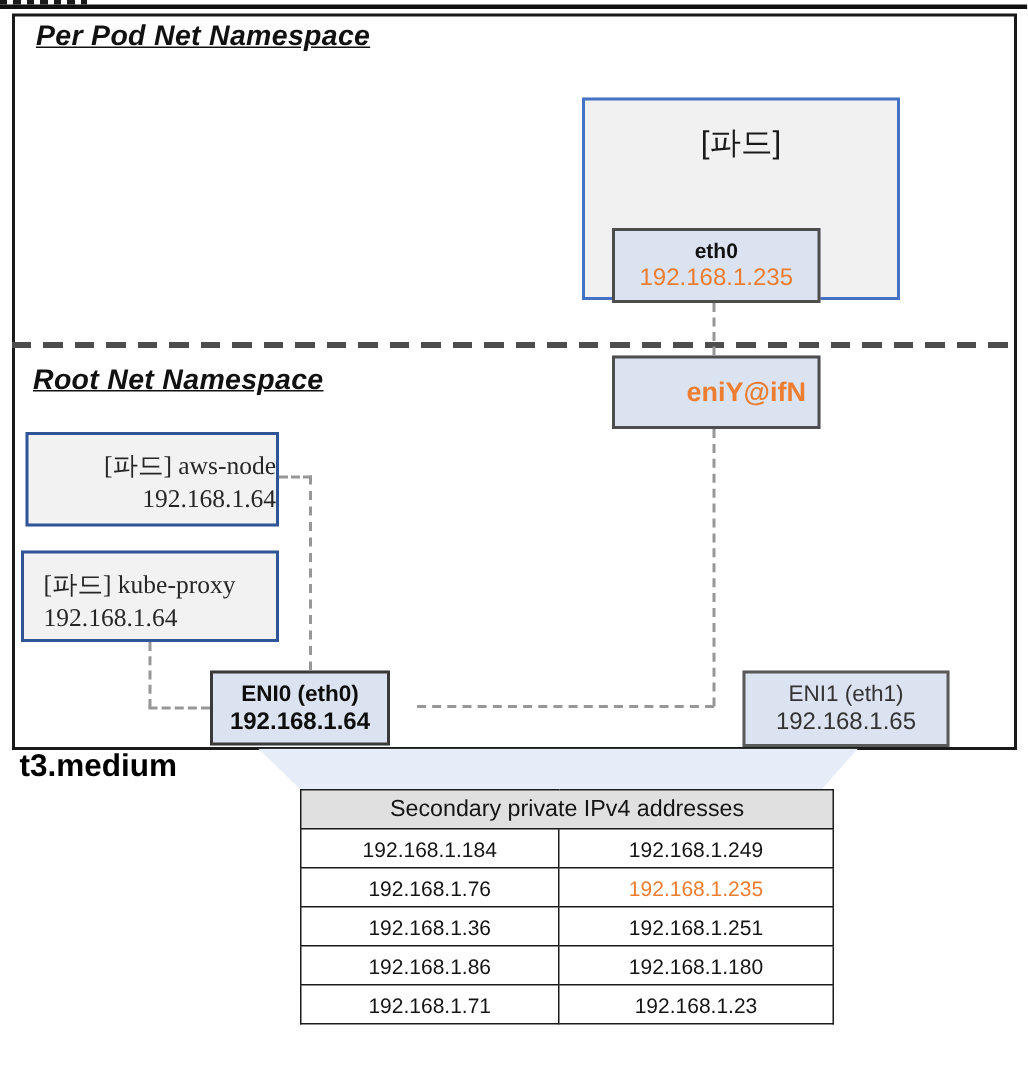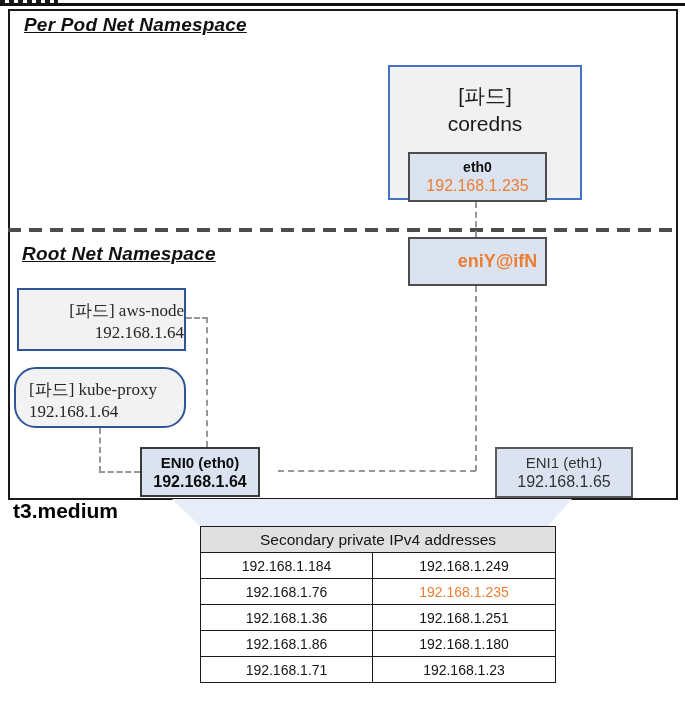--- a/index.html
+++ b/index.html
@@ -14,40 +14,40 @@
   
   .outer-box{position:absolute;left:8px;top:9px;width:666px;height:487px;
     border:2px solid #1a1a1a;background:#fff;}
   .ns-divider{position:absolute;left:8px;top:228px;width:668px;height:4px;
     background:repeating-linear-gradient(90deg,#4d4d4d 0 13px,transparent 13px 21px);}
   .ns-title{position:absolute;font-size:19px;font-weight:bold;font-style:italic;
     text-decoration:underline;color:#111;letter-spacing:.2px;}
   #per-pod-title{left:24px;top:14px;}
   #root-title{left:22px;top:243px;}
   
-  .coredns-box{position:absolute;left:388px;top:65px;width:194px;height:135px;
+  .coredns-box{position:absolute;left:388px;top:65px;width:212px;height:135px;
     background:#f1f1f1;border:2px solid #4472c4;box-sizing:border-box;}
   .coredns-label{position:absolute;left:0;top:15px;width:100%;text-align:center;
     font-size:21px;color:#1a1a1a;line-height:28px;}
   .eth0-box{position:absolute;left:408px;top:152px;width:139px;height:50px;
     background:#dbe3f1;border:2.5px solid #4d4d4d;box-sizing:border-box;
     display:flex;flex-direction:column;align-items:center;justify-content:center;}
   .eth0-name{font-size:14px;font-weight:bold;color:#111;line-height:17px;}
   .eth0-ip{font-size:16px;color:#ED7D31;line-height:19px;}
   
   .eniy-box{position:absolute;left:408px;top:237px;width:139px;height:49px;
     background:#dbe3f1;border:2.5px solid #4d4d4d;box-sizing:border-box;
     display:flex;align-items:center;justify-content:center;
     font-size:18px;font-weight:600;color:#ED7D31;padding-left:40px;}
   
   .pod-box{position:absolute;background:#f2f2f2;border:2.5px solid #2f5597;
     box-sizing:border-box;font-family:"Liberation Serif", serif;
     font-size:17px;color:#262626;line-height:22px;padding:10px 0 0 13px;}
   #aws-node-box{left:17px;top:288px;width:169px;height:63px;text-align:right;}
-  #kube-proxy-box{left:14px;top:367px;width:172px;height:61px;border-radius:22px;}
+  #kube-proxy-box{left:14px;top:367px;width:172px;height:61px;}
   
   .eni-box{position:absolute;background:#dbe3f1;box-sizing:border-box;
     display:flex;flex-direction:column;align-items:center;justify-content:center;}
   #eni0-box{left:140px;top:447px;width:120px;height:50px;border:2.5px solid #3a3a3a;
     font-weight:bold;color:#0d0d0d;}
   #eni1-box{left:495px;top:447px;width:138px;height:51px;border:2px solid #595959;
     font-weight:normal;color:#333;}
   .eni-line1{font-size:15px;line-height:19px;}
   .eni-line2{font-size:16px;line-height:20px;}
   
@@ -85,21 +85,20 @@
 
   <div class="outer-box"></div>
   <div class="ns-divider"></div>
 
   <div id="per-pod-title" class="ns-title">Per Pod  Net Namespace</div>
   <div id="root-title" class="ns-title">Root Net Namespace</div>
 
   <div class="coredns-box">
     <div class="coredns-label">
       <div>[파드]</div>
-      <div>coredns</div>
     </div>
   </div>
   <div class="eth0-box">
     <div class="eth0-name">eth0</div>
     <div class="eth0-ip">192.168.1.235</div>
   </div>
 
   <div class="eniy-box">
     <span>eniY@ifN</span>
   </div>

